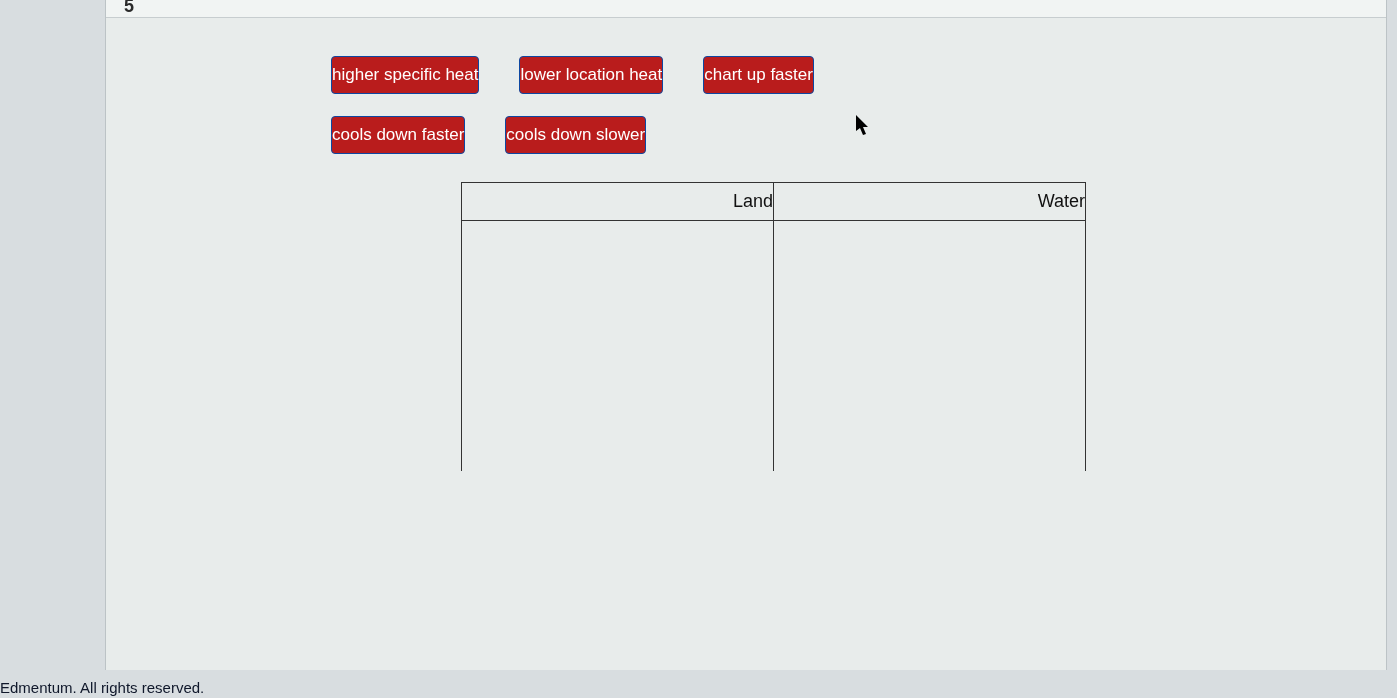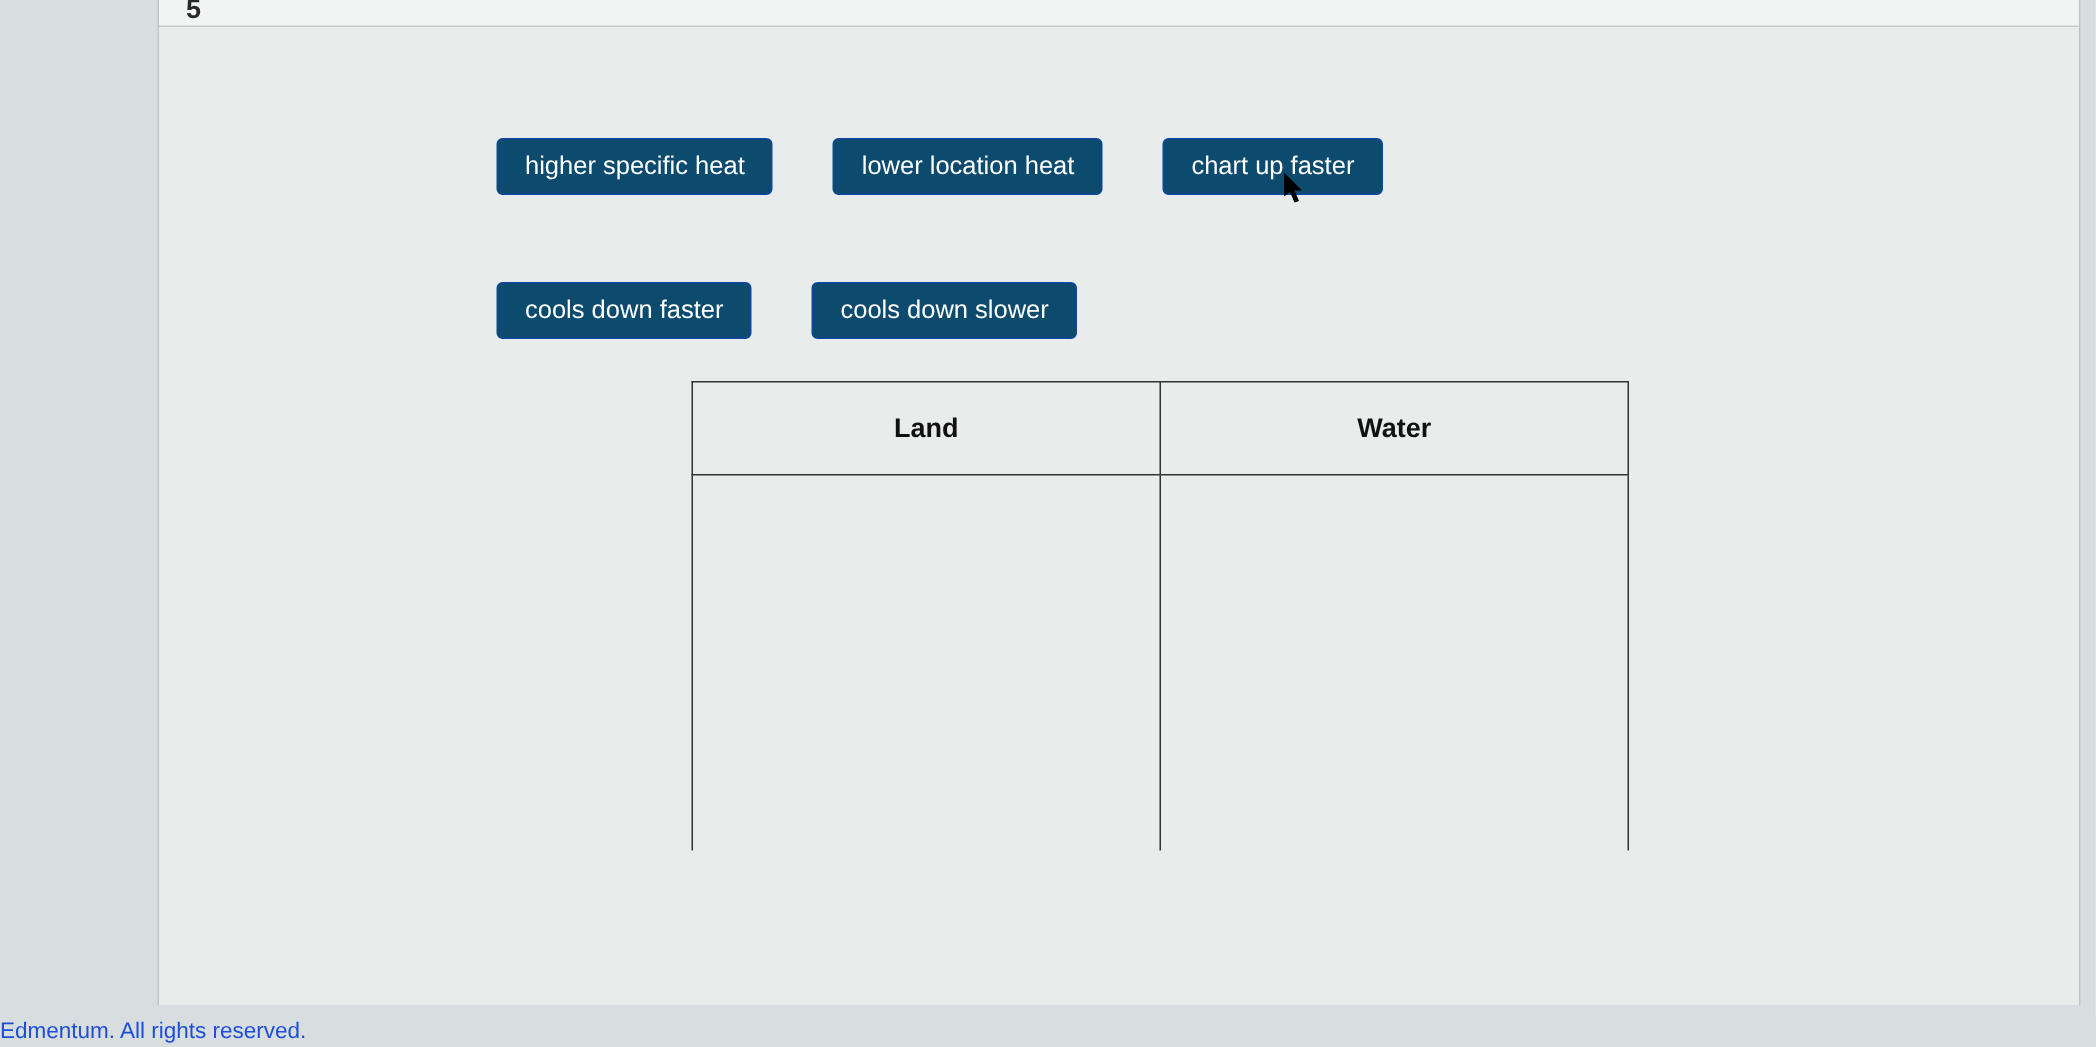--- a/index.html
+++ b/index.html
@@ -51,63 +51,62 @@
   .labels-area {
     margin-left: 175px;
     width: 800px;
   }
   .label-row {
     display: flex;
     gap: 40px;
     margin-bottom: 22px;
   }
   .drag-label {
-    background: #0c4a6e;
+    background: #b91c1c;
     color: #ffffff;
     border: 1px solid #0d47a1;
     border-radius: 4px;
-    padding: 8px 18px;
+    padding: 8px 0;
     font-size: 17px;
     cursor: grab;
     user-select: none;
     white-space: nowrap;
-    margin-top: 36px;
   }
   .chart-area {
     margin-top: 28px;
     margin-left: 305px;
   }
   table.drop-table {
     border-collapse: collapse;
     background: #e8eceb;
   }
   table.drop-table th {
     border: 1px solid #333;
-    font-weight: bold;
+    font-weight: normal;
     font-size: 18px;
     color: #111;
-    padding: 20px 0;
+    padding: 8px 0;
     width: 312px;
-    text-align: center;
+    text-align: right;
     background: #e8eceb;
   }
   table.drop-table td {
     border: 1px solid #333;
     border-bottom: none;
     height: 250px;
     width: 312px;
     vertical-align: top;
     background: #e8eceb;
   }
   .footer {
     position: absolute;
     left: 0;
     bottom: 2px;
     font-size: 15px;
-    color: #1d4ed8;
+    color: #0f172a;
     padding-left: 0;
   }
   .cursor-icon {
     position: absolute;
     left: 750px;
     top: 115px;
     font-size: 20px;
     color: #000;
     pointer-events: none;
   }

